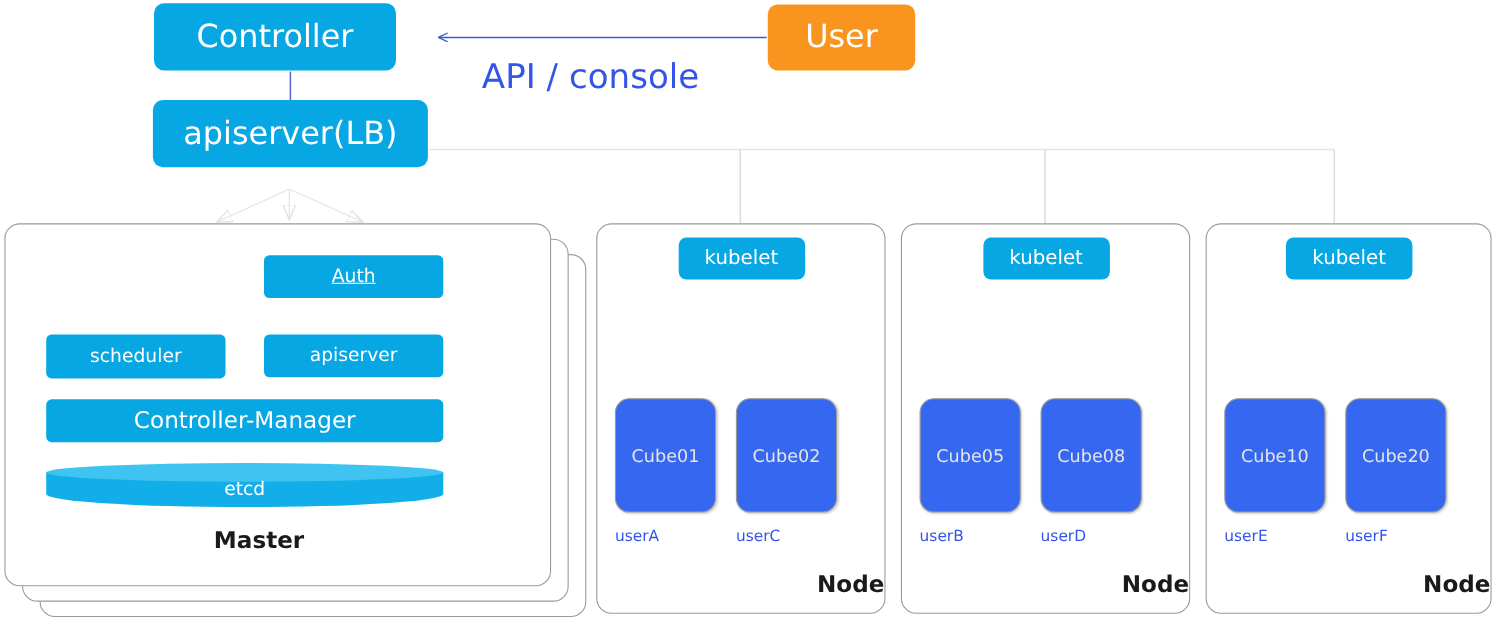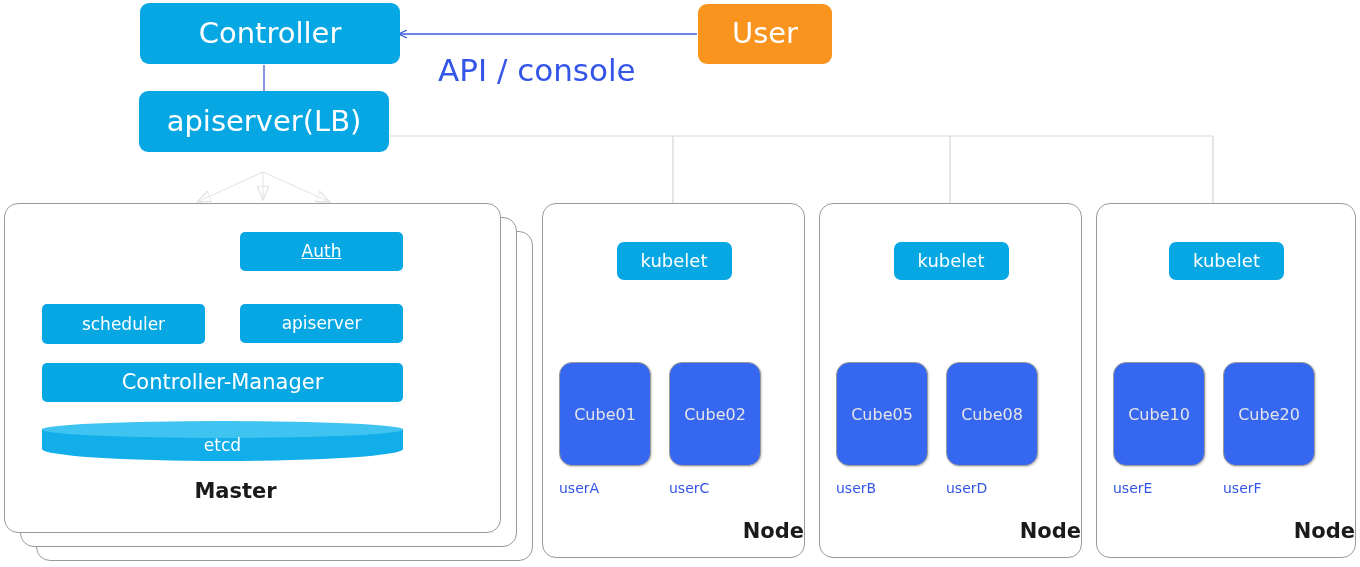--- a/index.html
+++ b/index.html
@@ -35,21 +35,21 @@
     border-radius: 7px;
     text-align: center;
     line-height: 1.1;
     white-space: nowrap;
     z-index: 5;
   }
   .box.orange { background: #F9941E; border-radius: 9px; }
 
   
   #controller-box {
-    left: 140px; top: 3px; width: 260px; height: 61px;
+    left: 140px; top: 3px; width: 220px; height: 61px;
     font-size: 29px; border-radius: 9px;
   }
   #apiserver-lb-box {
     left: 139px; top: 91px; width: 250px; height: 61px;
     font-size: 29px; border-radius: 9px;
   }
   #user-box {
     left: 698px; top: 4px; width: 134px; height: 60px;
     font-size: 29px;
   }
@@ -129,21 +129,21 @@
     position: absolute;
     bottom: 14px; left: 0; width: 100%;
     text-align: right;
     font-size: 21px;
     font-weight: bold;
     color: #1a1a1a;
   }
 
   .kubelet-box {
     position: absolute;
-    top: 38px; width: 115px; height: 38px;
+    top: 12px; width: 115px; height: 38px;
     left: 50%; margin-left: -57px;
     font-size: 18px; border-radius: 7px;
   }
 
   .cube {
     position: absolute;
     top: 158px; width: 92px; height: 104px;
     background: #3667F0;
     border: 1.5px solid #9a9a9a;
     border-radius: 13px;

